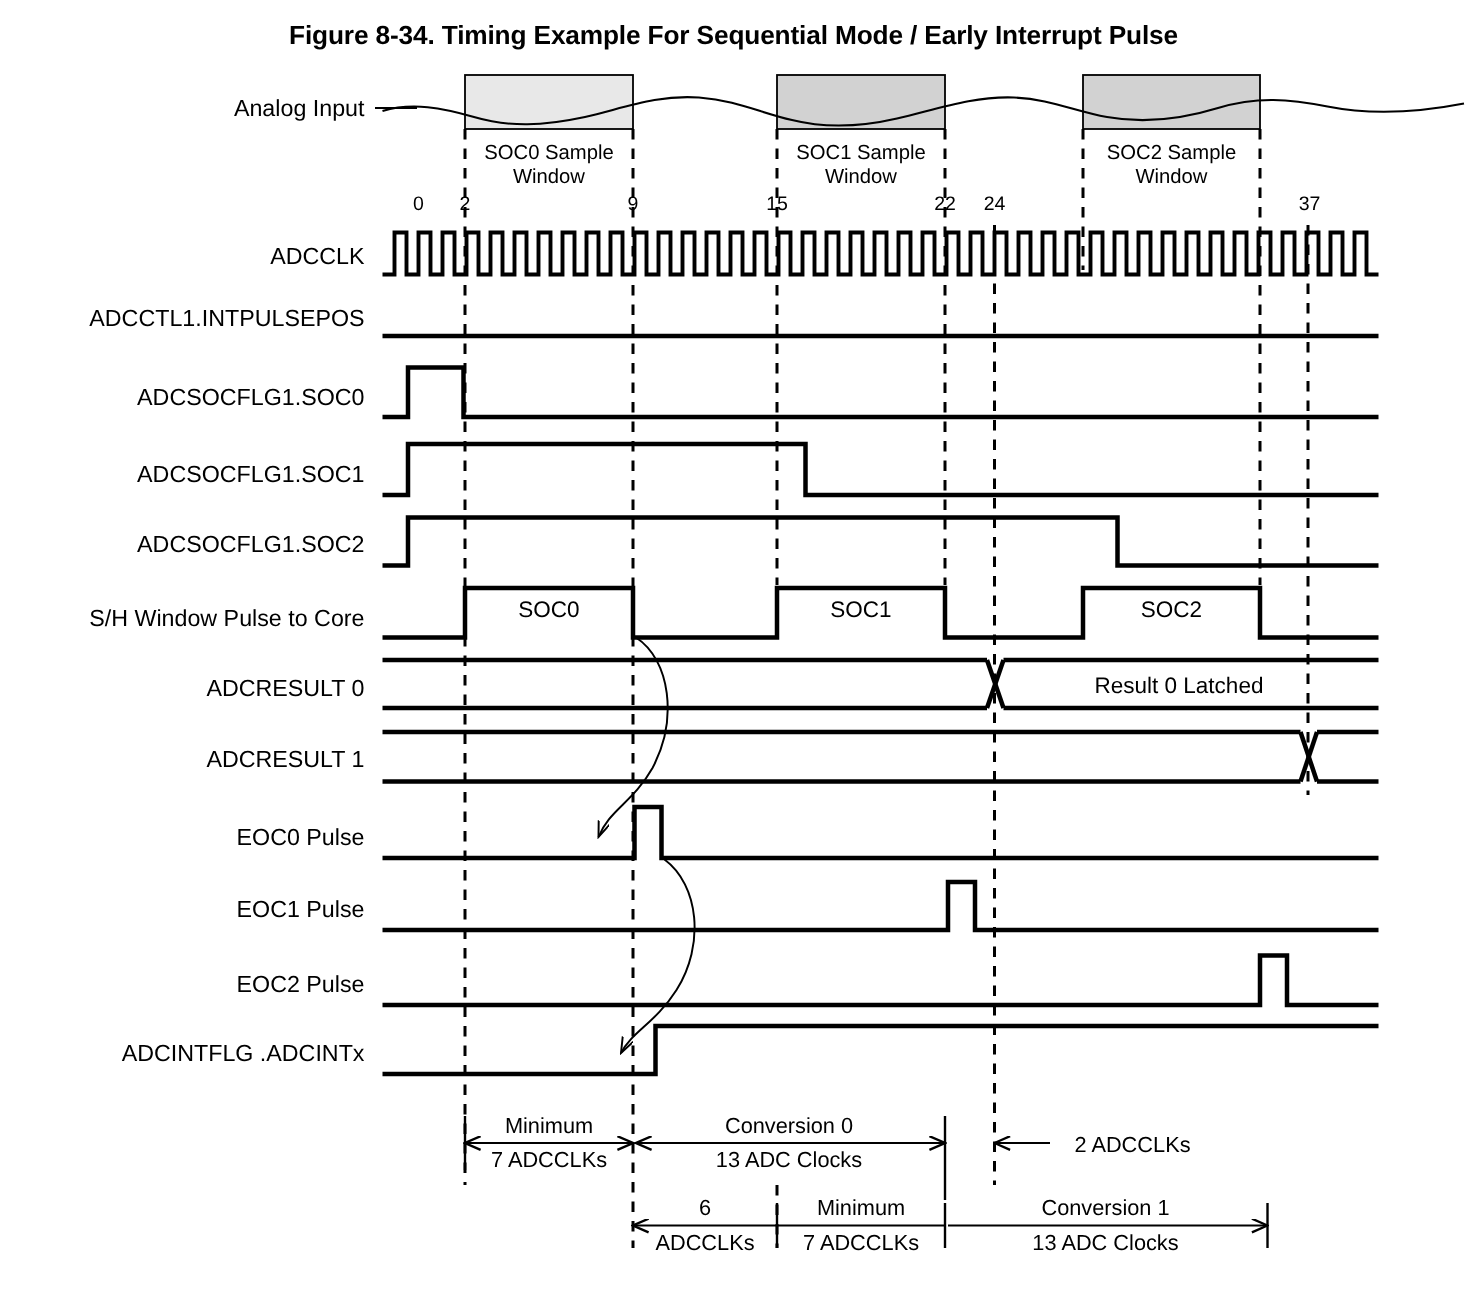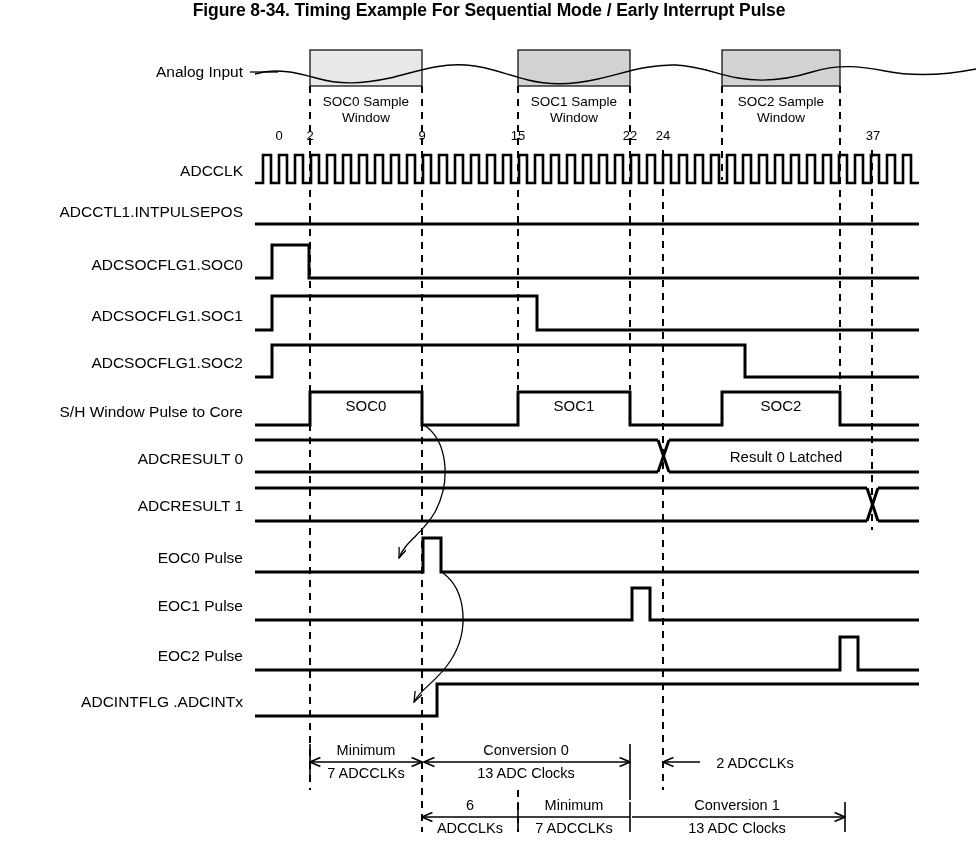--- a/index.html
+++ b/index.html
@@ -15,21 +15,21 @@
     overflow: hidden;
   }
   #figure-root {
     position: relative;
     width: 978px;
     height: 866px;
   }
   .fig-title {
     position: absolute;
     left: 0;
-    top: 0;
+    top: 13px;
     width: 978px;
     text-align: center;
     font-size: 17.5px;
     font-weight: bold;
     color: #000;
     letter-spacing: -0.1px;
     font-family: "Liberation Sans", sans-serif;
   }
   svg.diagram {
     position: absolute;

